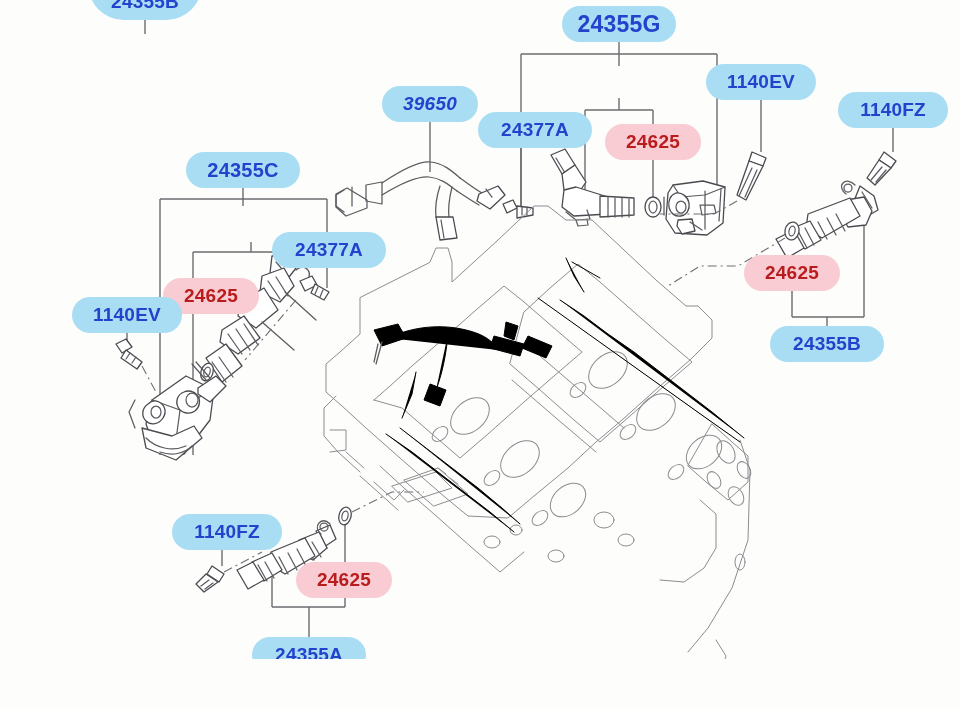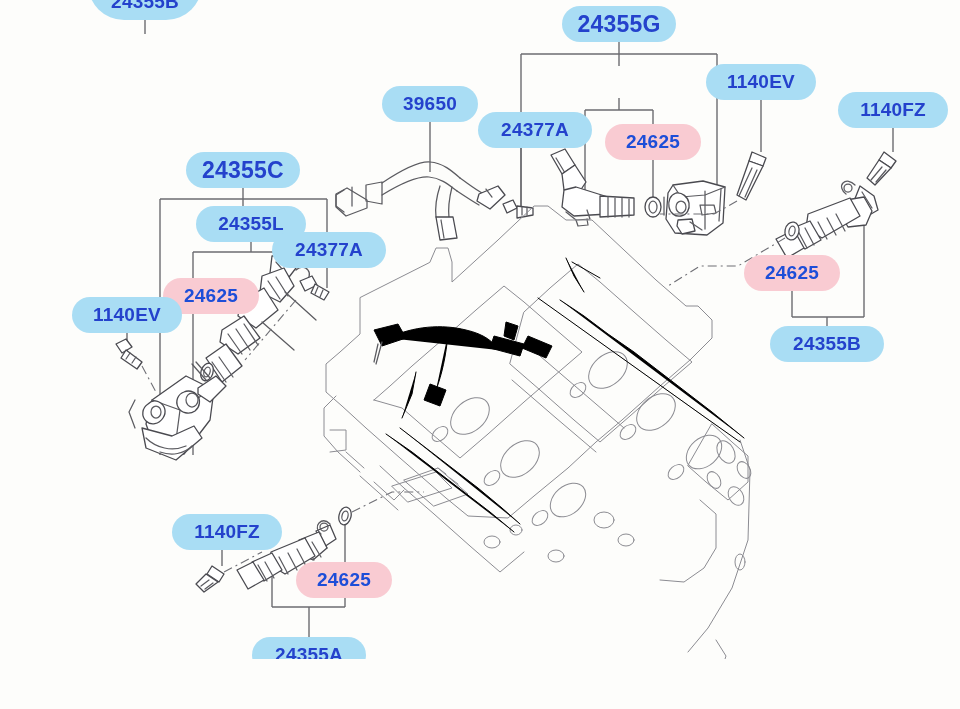--- a/index.html
+++ b/index.html
@@ -18,21 +18,21 @@
     position:absolute;
     display:flex;align-items:center;justify-content:center;
     border-radius:999px;
     font-weight:700;
     letter-spacing:.2px;
     white-space:nowrap;
     box-sizing:border-box;
     user-select:none;
   }
   .lbl.blue{ background:#a9ddf4; color:#2442cc; }
-  .lbl.pink{ background:#f9cbd2; color:#1d4ed8; }
+  .lbl.pink{ background:#f9cbd2; color:#b91c1c; }
   .lbl.cut{ border-radius:0 0 999px 999px; }
 </style>
 </head>
 <body>
 
 <div id="stage">
 
   <svg id="artwork" viewBox="0 0 960 709">
     <defs>
       <style>
@@ -335,26 +335,25 @@
       <path class="blk" stroke-width="4" fill="none" d="M448 334 C446 356 442 374 436 390"></path>
       <path class="blk" d="M430 384 l16 6 -6 16 -16 -6z"></path>
       <path class="ol" d="M382 342 l-6 22 M378 344 l-4 18"></path>
     </g>
   </svg>
 
   <div id="labels">
       <div class="lbl blue cut" style="left: 88px; top: -16px; width: 114px; height: 36px; font-size: 19px;">24355B</div>
       <div class="lbl blue" style="left: 562px; top: 6px; width: 114px; height: 36px; font-size: 23px;">24355G</div>
       <div class="lbl blue" style="left: 706px; top: 64px; width: 110px; height: 36px; font-size: 19px;">1140EV</div>
-      <div class="lbl blue" style="left: 382px; top: 86px; width: 96px; height: 36px; font-size: 19px;">39650</div>
+      <div class="lbl blue" style="left: 382px; top: 86px; width: 96px; height: 36px; font-size: 19px; font-style: italic;">39650</div>
       <div class="lbl blue" style="left: 838px; top: 92px; width: 110px; height: 36px; font-size: 19px;">1140FZ</div>
       <div class="lbl blue" style="left: 478px; top: 112px; width: 114px; height: 36px; font-size: 19px;">24377A</div>
       <div class="lbl pink" style="left: 605px; top: 124px; width: 96px; height: 36px; font-size: 19px;">24625</div>
-      <div class="lbl blue" style="left: 186px; top: 152px; width: 114px; height: 36px; font-size: 23px;">24355C</div>
-      <div class="lbl blue" style="left: 196px; top: 206px; width: 110px; height: 36px; font-size: 19px;">24355L</div>
+      <div class="lbl blue" style="left: 186px; top: 152px; width: 114px; height: 36px; font-size: 20px;">24355C</div>
       <div class="lbl blue" style="left: 272px; top: 232px; width: 114px; height: 36px; font-size: 19px;">24377A</div>
       <div class="lbl pink" style="left: 744px; top: 255px; width: 96px; height: 36px; font-size: 19px;">24625</div>
       <div class="lbl pink" style="left: 163px; top: 278px; width: 96px; height: 36px; font-size: 19px;">24625</div>
       <div class="lbl blue" style="left: 72px; top: 297px; width: 110px; height: 36px; font-size: 19px;">1140EV</div>
       <div class="lbl blue" style="left: 770px; top: 326px; width: 114px; height: 36px; font-size: 19px;">24355B</div>
       <div class="lbl blue" style="left: 172px; top: 514px; width: 110px; height: 36px; font-size: 19px;">1140FZ</div>
       <div class="lbl pink" style="left: 296px; top: 562px; width: 96px; height: 36px; font-size: 19px;">24625</div>
       <div class="lbl blue" style="left: 252px; top: 637px; width: 114px; height: 36px; font-size: 19px;">24355A</div>
     </div>
 

